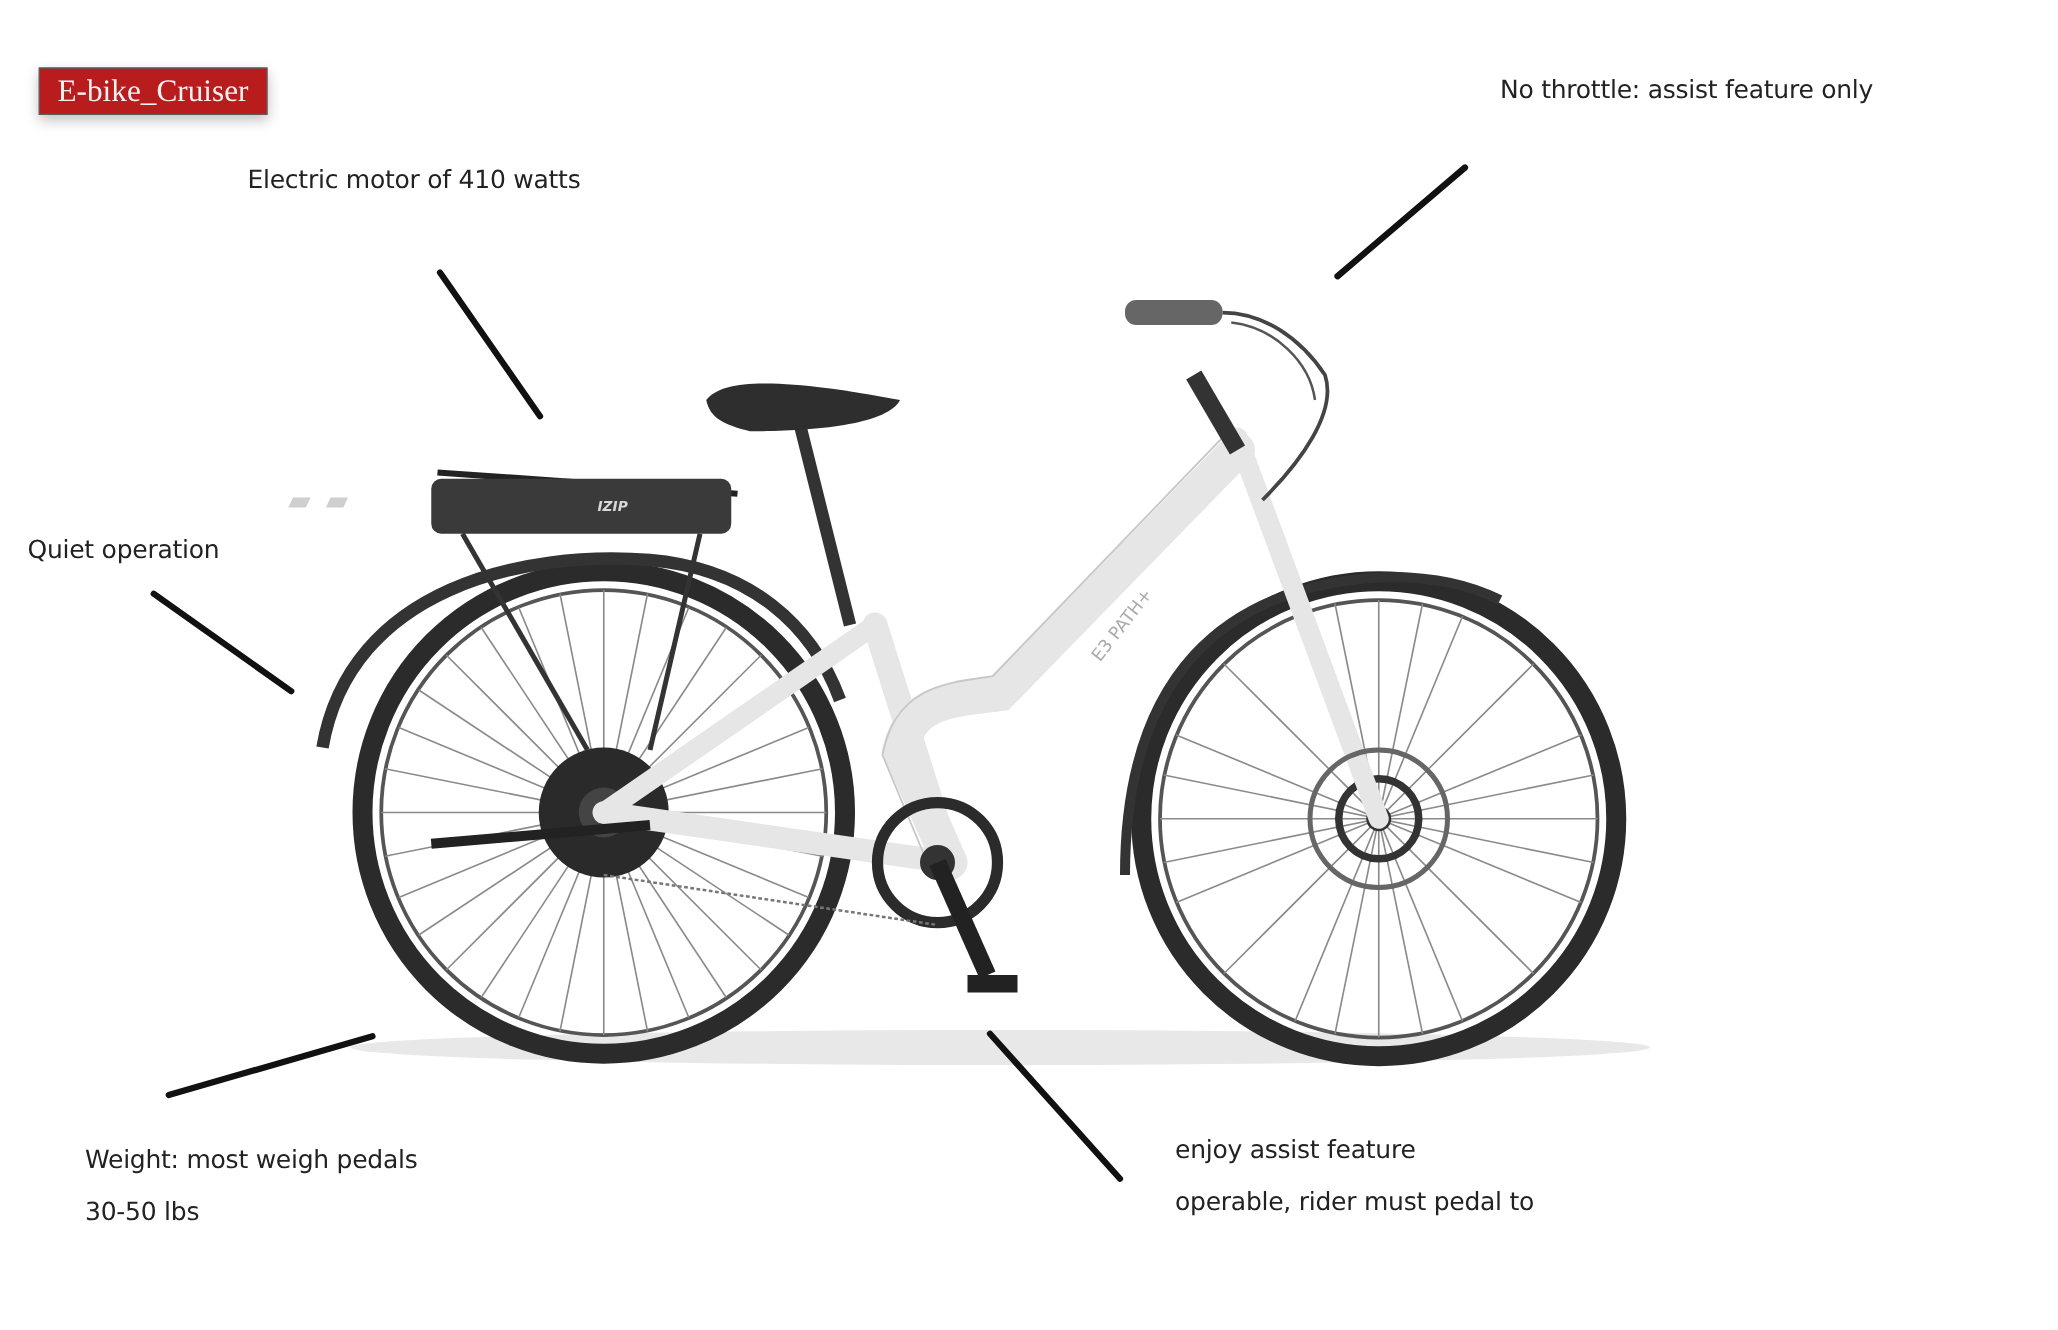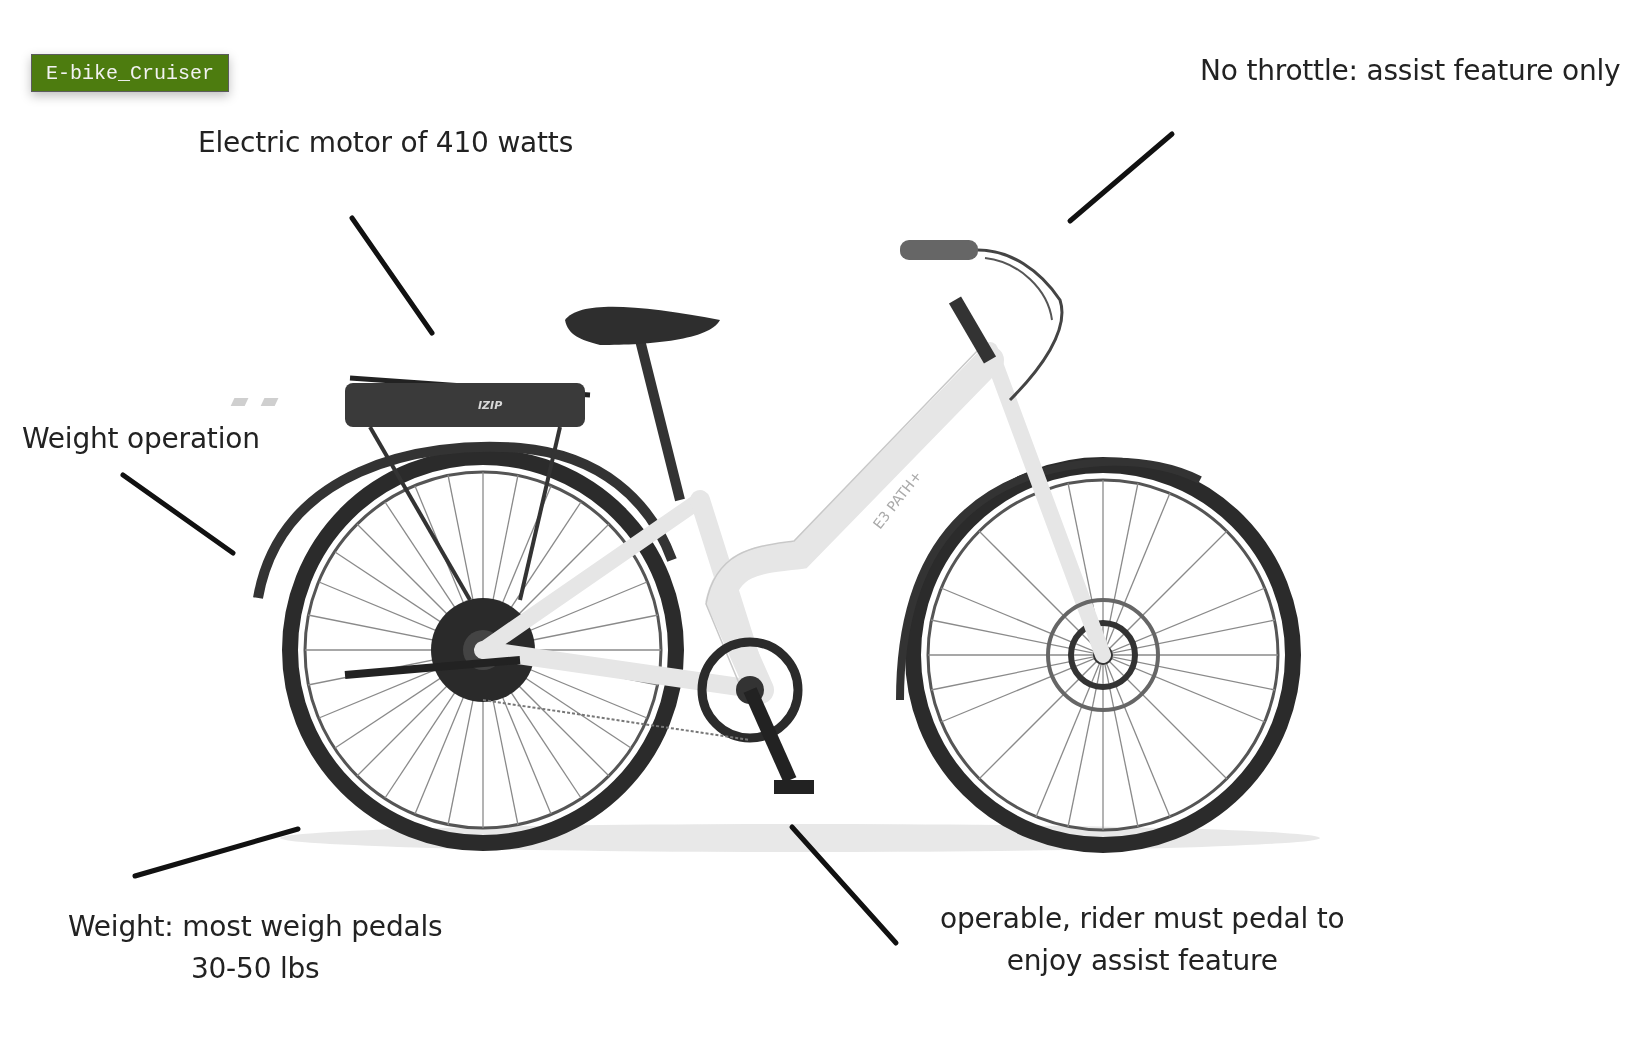--- a/index.html
+++ b/index.html
@@ -1,22 +1,22 @@
 <!DOCTYPE html>
 <html><head>
 <meta charset="utf-8">
 <style>
   html, body { margin:0; padding:0; background:#ffffff; }
   body { width:1646px; height:1064px; position:relative; overflow:hidden;
          font-family:"DejaVu Sans", "Liberation Sans", sans-serif; }
   .tag { position:absolute; left:31px; top:54px; height:38px; padding:0 14px;
-         background:#4d7c0f; color:#f2f2f2; font-family:Liberation Mono, monospace;
-         font-size:20px; line-height:38px; border:1px solid #5c5c5e;
+         background:#b91c1c; color:#f2f2f2; font-family:Liberation Serif, serif;
+         font-size:25px; line-height:38px; border:1px solid #5c5c5e;
          box-shadow:0 4px 10px rgba(0,0,0,0.25); box-sizing:border-box; }
-  .note { position:absolute; color:#222; font-size:28px; line-height:42px; white-space:nowrap; letter-spacing:-0.2px;text-align:center; }
+  .note { position:absolute; color:#222; font-size:20px; line-height:42px; white-space:nowrap; letter-spacing:-0.2px; }
   svg.art { position:absolute; left:0; top:0; }
 </style>
 </head>
 <body>
 
 <svg class="art" width="1646" height="1064" viewBox="0 0 1646 1064">
 
   <ellipse cx="800" cy="838" rx="520" ry="14" fill="#d9d9d9" opacity="0.6"></ellipse>
 
   <g>
@@ -126,24 +126,24 @@
 
 <div class="note" style="left:1200px; top:50px;">
   <div>No throttle: assist feature only</div>
 </div>
 
 <div class="note" style="left:198px; top:122px;">
   <div>Electric motor of 410 watts</div>
 </div>
 
 <div class="note" style="left:22px; top:418px;">
-  <div>Weight operation</div>
+  <div>Quiet operation</div>
 </div>
 
 <div class="note" style="left:68px; top:906px;">
   <div>Weight: most weigh pedals</div>
   <div>30-50 lbs</div>
 </div>
 
 <div class="note" style="left:940px; top:898px;">
+  <div>enjoy assist feature</div>
   <div>operable, rider must pedal to</div>
-  <div>enjoy assist feature</div>
 </div>
 
 </body></html>

